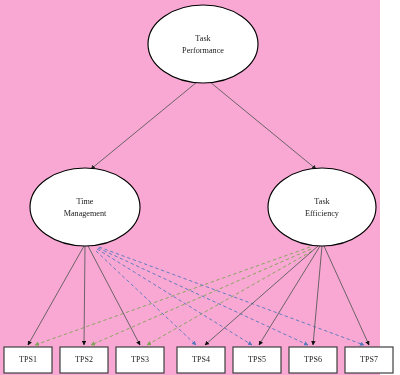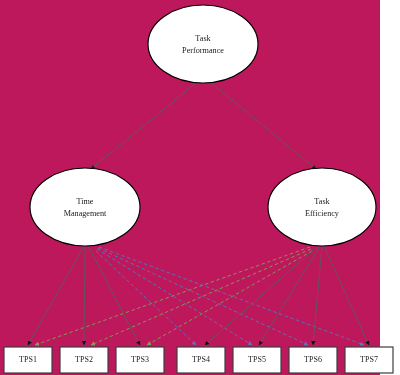--- a/index.html
+++ b/index.html
@@ -11,21 +11,21 @@
   body {
     width: 400px;
     height: 375px;
     font-family: "Liberation Serif", serif;
     overflow: hidden;
   }
   #diagram-root {
     position: relative;
     width: 380px;
     height: 375px;
-    background: #be185d;
+    background: #f9a8d4;
   }
   svg.diagram-canvas {
     display: block;
     width: 400px;
     height: 375px;
   }
   .latent-ellipse {
     fill: #ffffff;
     stroke: #000000;
     stroke-width: 1.15;

